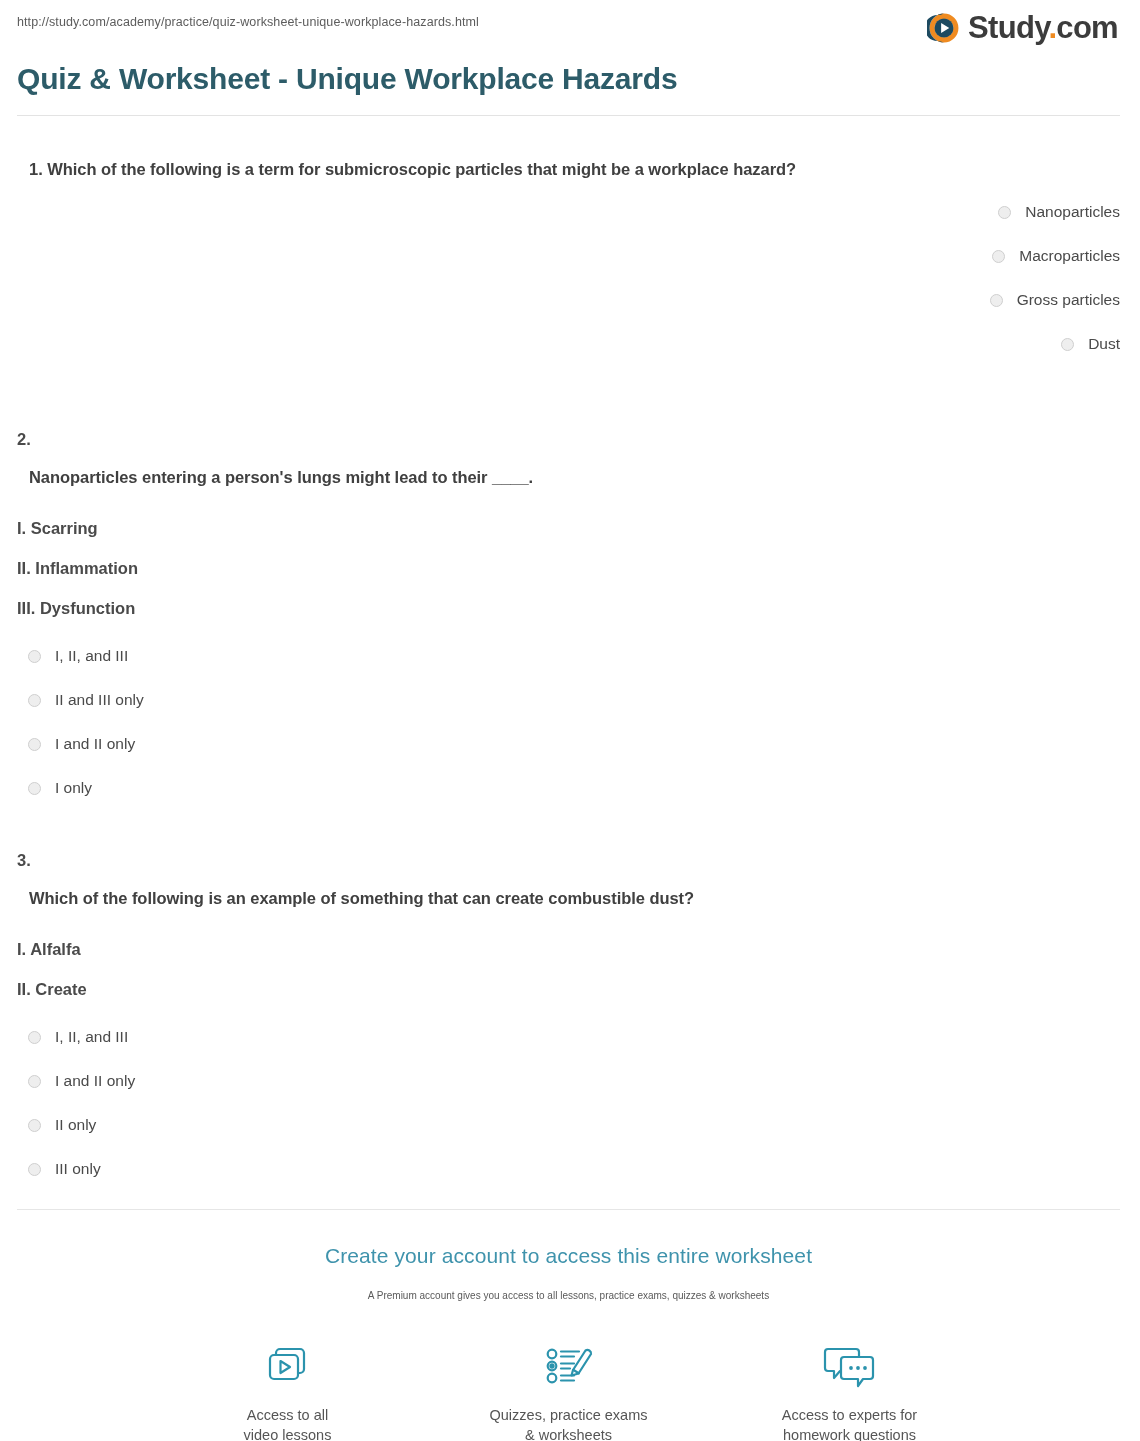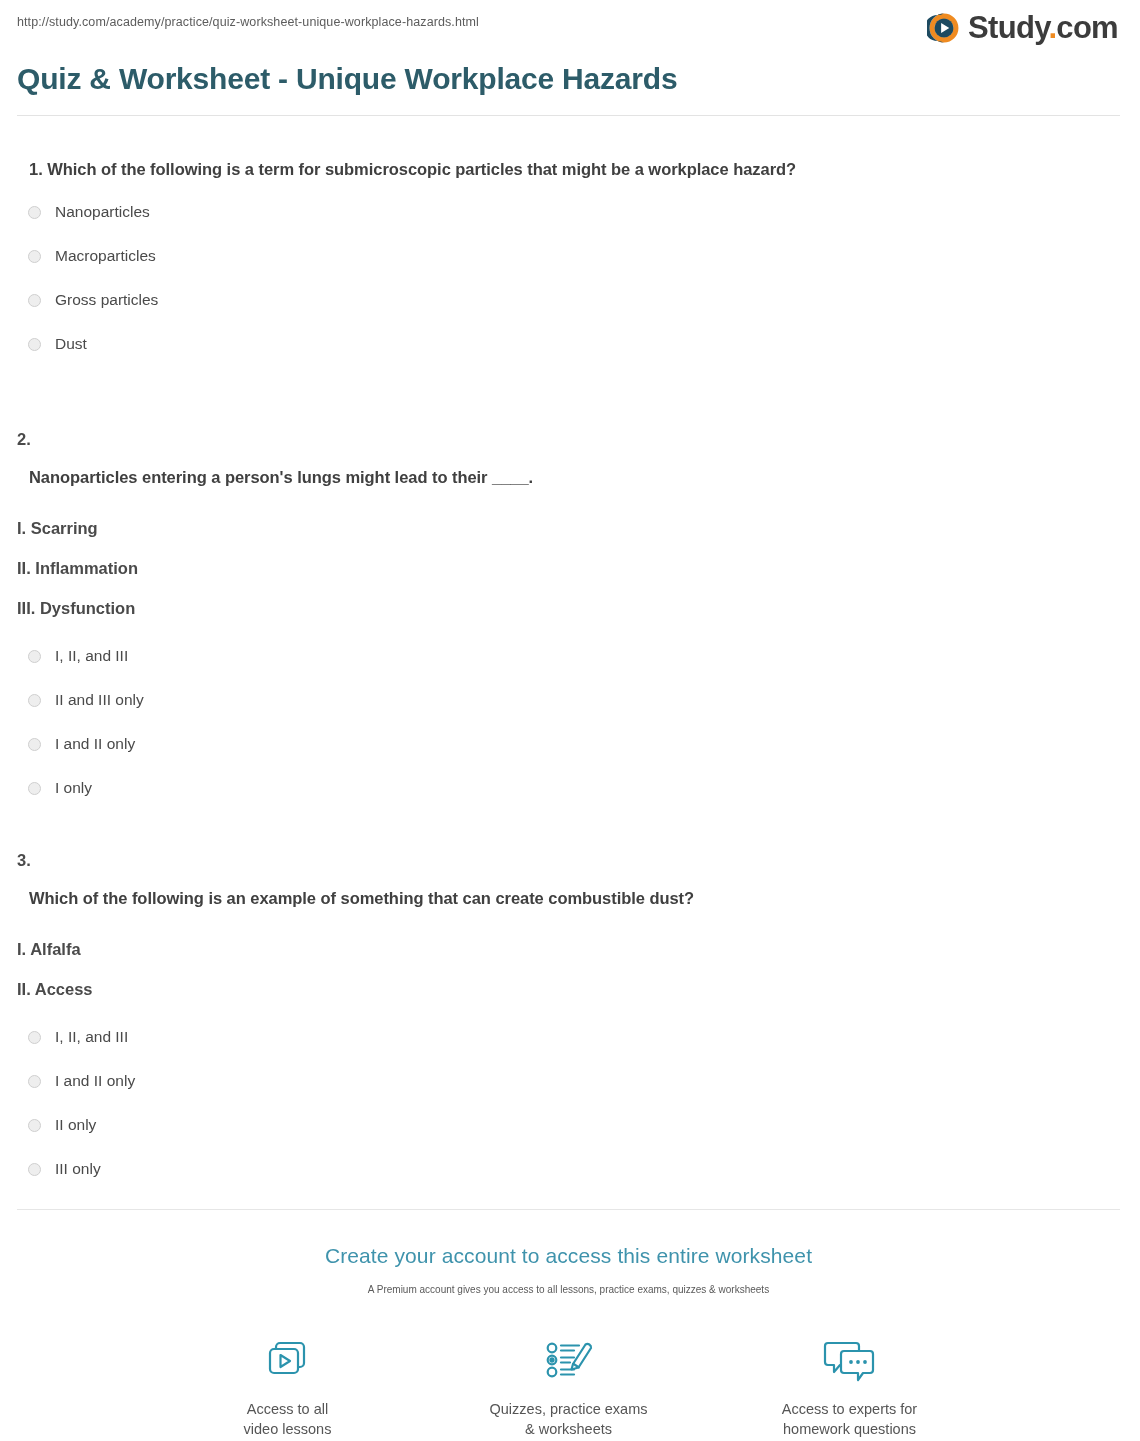--- a/index.html
+++ b/index.html
@@ -123,40 +123,40 @@
     margin-right: 14px;
   }
   .option-label {
     font-size: 15.5px;
     line-height: 20px;
     color: #4a4a4a;
     font-weight: 400;
   }
 
   .q1 .options { margin-top: 20px; }
-  .q1 .option { margin-bottom: 24px; }
+  .q1 .option { margin-bottom: 24px; justify-content: flex-end; }
 
   .block-gap-rule {
     height: 1px;
     background: #e6e6e6;
     margin: 30px 20px 0 17px;
     border: 0;
   }
 
   
   .cta {
     padding: 32px 20px 0 17px;
     text-align: center;
   }
   .cta-head {
     font-size: 21px;
     line-height: 28px;
     color: #3f93ac;
     font-weight: 400;
-    margin: 0 0 10px 0;
+    margin: 0 0 16px 0;
     letter-spacing: 0.1px;
   }
   .cta-sub {
     font-size: 10px;
     line-height: 20px;
     color: #5a5a5a;
     margin: 0;
     font-weight: 400;
   }
 
@@ -256,21 +256,21 @@
           <span class="radio"></span>
           <span class="option-label">I only</span>
         </li>
       </ul>
     </div>
 
     <div class="question-block" style="padding-top:49px;">
       <p class="q-number-line">3.</p>
       <p class="q-prompt">Which of the following is an example of something that can create combustible dust?</p>
       <p class="q-sub first">I. Alfalfa</p>
-      <p class="q-sub">II. Access</p>
+      <p class="q-sub">II. Create</p>
       <ul class="options" style="margin-top:25px;">
         <li class="option">
           <span class="radio"></span>
           <span class="option-label">I, II, and III</span>
         </li>
         <li class="option">
           <span class="radio"></span>
           <span class="option-label">I and II only</span>
         </li>
         <li class="option">

